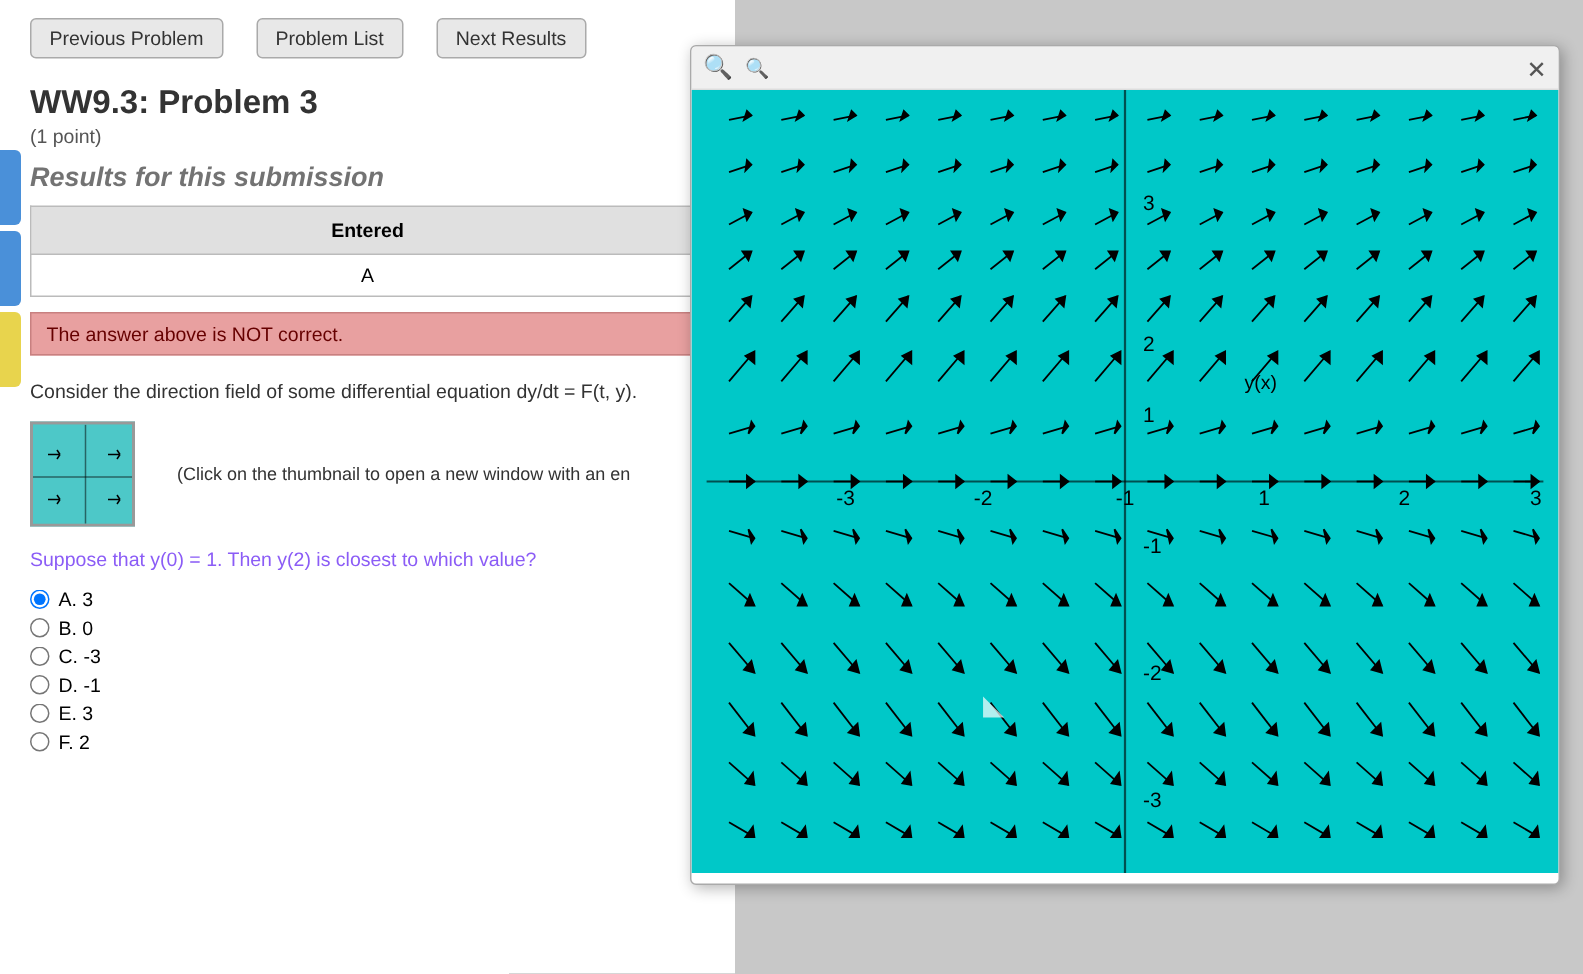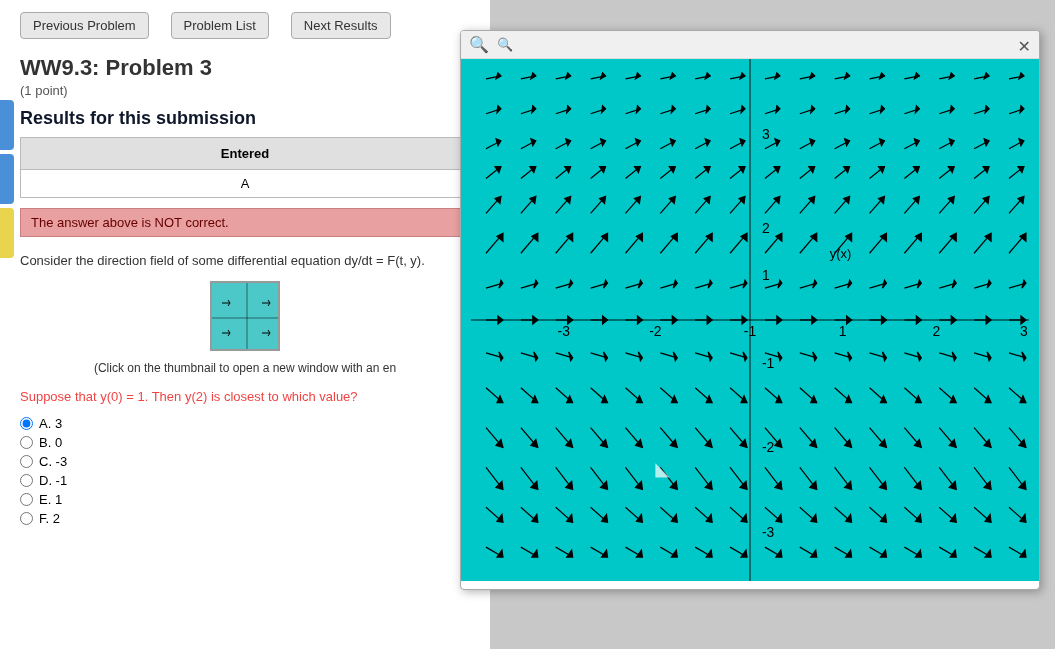--- a/index.html
+++ b/index.html
@@ -45,22 +45,23 @@
 
     .problem-points {
       font-size: 13px;
       color: #555;
       margin-bottom: 10px;
     }
 
     .results-heading {
       font-size: 18px;
       font-weight: bold;
-      color: #0f172a;
+      color: #737373;
       margin-bottom: 8px;
+      font-style: italic;
     }
 
     .results-table {
       width: 100%;
       border-collapse: collapse;
       margin-bottom: 10px;
       font-size: 13px;
     }
 
     .results-table th {
@@ -90,43 +91,42 @@
     .problem-body {
       font-size: 13px;
       color: #333;
       margin-bottom: 10px;
       line-height: 1.5;
     }
 
     .thumbnail-row {
       display: flex;
       align-items: center;
-      gap: 10px;
+      gap: 28px;
       margin-bottom: 14px;
-      flex-direction: column;
     }
 
     .thumbnail {
       width: 70px;
       height: 70px;
       background: #4dc8c8;
       border: 2px solid #999;
       flex-shrink: 0;
       position: relative;
       overflow: hidden;
     }
 
     .thumbnail-click-text {
       font-size: 12px;
       color: #333;
     }
 
     .question-text {
       font-size: 13px;
-      color: #ef4444;
+      color: #8b5cf6;
       margin-bottom: 12px;
     }
 
     .radio-options {
       display: flex;
       flex-direction: column;
       gap: 4px;
       font-size: 13px;
       margin-bottom: 20px;
     }
@@ -313,21 +313,21 @@
     <label class="radio-option">
       <input type="radio" name="answer" style="">
       <span>C. -3</span>
     </label>
     <label class="radio-option">
       <input type="radio" name="answer" style="">
       <span>D. -1</span>
     </label>
     <label class="radio-option">
       <input type="radio" name="answer" style="">
-      <span>E. 1</span>
+      <span>E. 3</span>
     </label>
     <label class="radio-option">
       <input type="radio" name="answer" style="">
       <span>F. 2</span>
     </label>
   </div>
 
 </div>
 
 <div class="popup">

